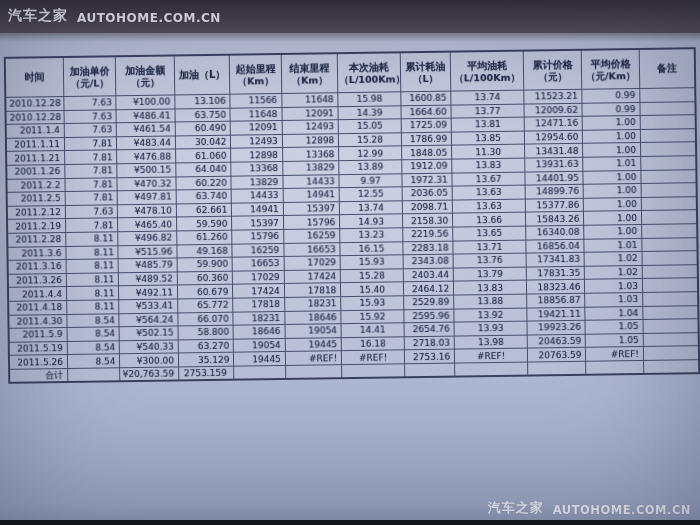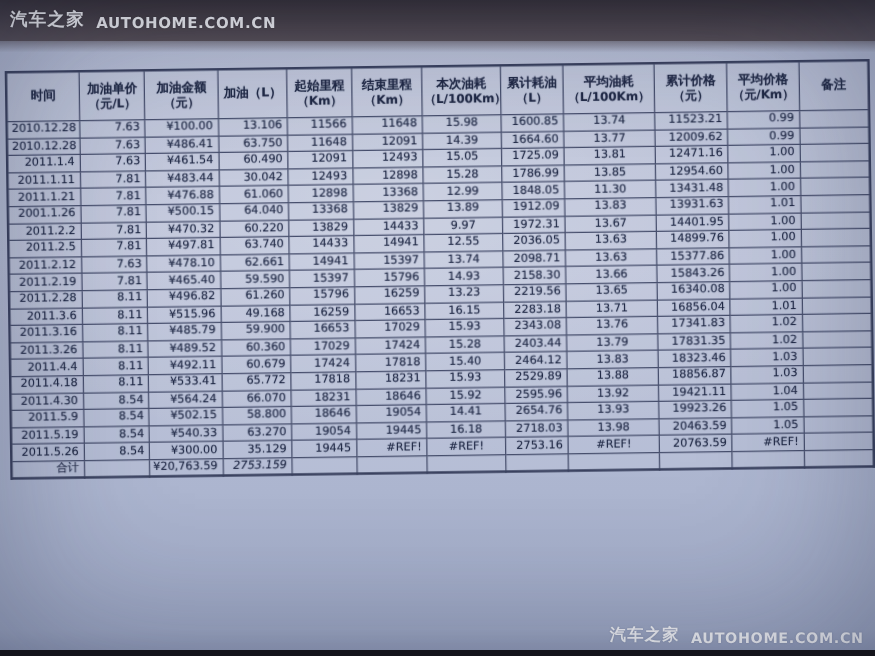--- a/index.html
+++ b/index.html
@@ -37,21 +37,21 @@
     background:rgba(255,255,255,0.10);
     border:2px solid #39405e;}
   th,td{border:1px solid #464e6c;color:#1f2845;overflow:hidden;white-space:nowrap;
     text-shadow:0 0 1px rgba(31,40,69,0.40);}
   th{height:38px;font-weight:bold;padding:0 1px;vertical-align:middle;text-align:center;}
   th .l1{font-size:10px;line-height:12px;}
   th .l2{font-size:9.5px;line-height:11px;}
   td{height:12.6px;font-size:9px;line-height:10px;padding:0 4px 0 2px;text-align:right;}
   td:first-child{text-align:right;padding-left:3px;}
   td:nth-child(7),td:nth-child(9){text-align:center;padding-right:2px;}
-  tr.total-row td:nth-child(4){text-align:right;padding-left:2px;font-style:italic;}
+  tr.total-row td:nth-child(4){text-align:center;padding-left:2px;}
 </style>
 </head>
 <body>
 
 <div class="photo">
   <div class="top-band"></div>
   <div class="band-fade"></div>
 
   <div class="watermark wm-top">
     <span class="wm-cn">汽车之家</span>

